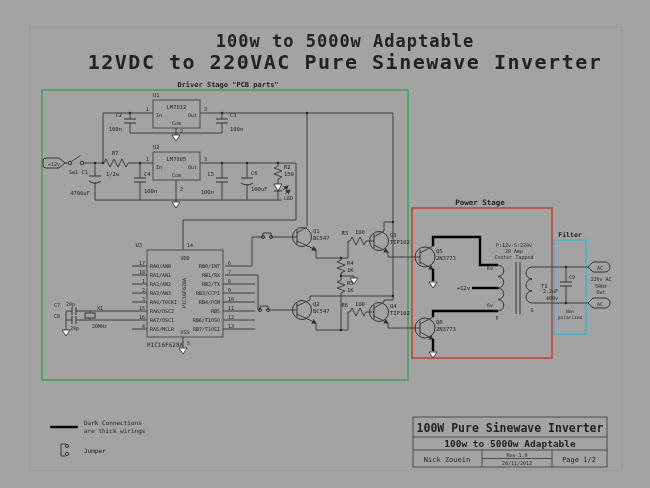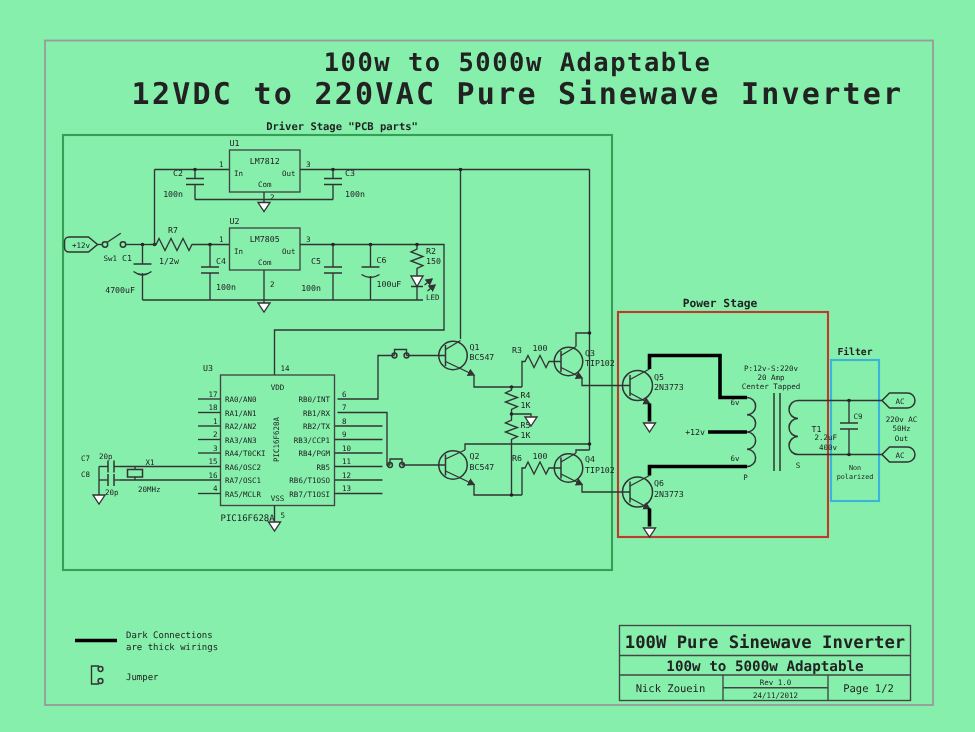--- a/index.html
+++ b/index.html
@@ -1,16 +1,16 @@
 <!DOCTYPE html>
 <html><head>
 <meta charset="utf-8">
 <style>
   html,body{margin:0;padding:0;background:#fff;}
-  #canvas{position:relative;width:650px;height:488px;background:#86efac;overflow:hidden;}
+  #canvas{position:relative;width:650px;height:488px;background:#a3a3a3;overflow:hidden;}
   .t{font-family:"DejaVu Sans Mono",monospace;fill:#222;}
   .b{font-weight:bold;}
   .m{text-anchor:middle;} .e{text-anchor:end;}
   .f4{font-size:4.5px;} .f5{font-size:5px;} .f55{font-size:5.5px;} .f6{font-size:6px;}
   .f65{font-size:6.5px;} .f7{font-size:7px;} .f75{font-size:7.5px;} .f9{font-size:9.5px;}
   .f11{font-size:11.5px;} .f17{font-size:17px;letter-spacing:1px;} .f21{font-size:20px;letter-spacing:1.5px;}
   .w{fill:none;stroke:#333;stroke-width:0.9;}
   .tk{fill:none;stroke:#000;stroke-width:2.4;}
   .cp{fill:none;stroke:#333;stroke-width:1;}
   .bx{fill:none;stroke:#444;stroke-width:0.9;}

